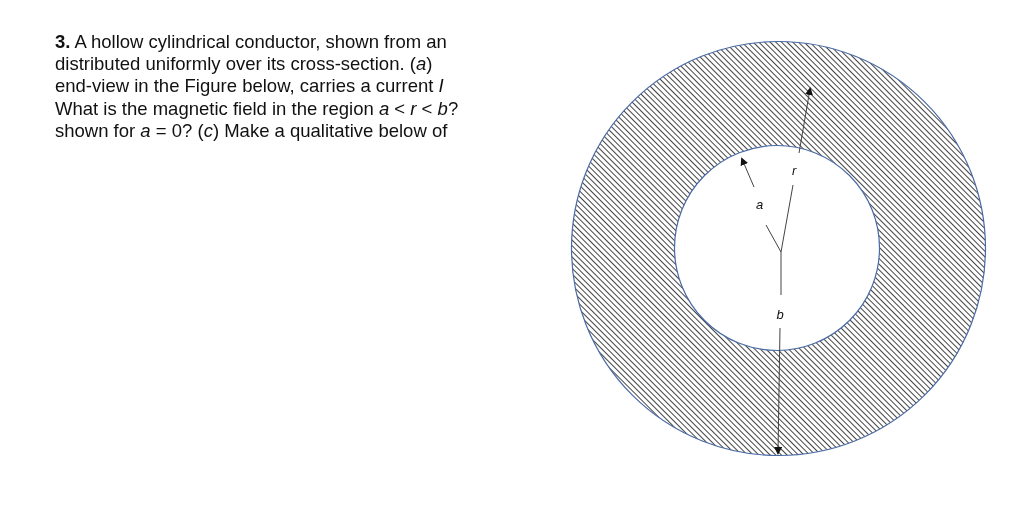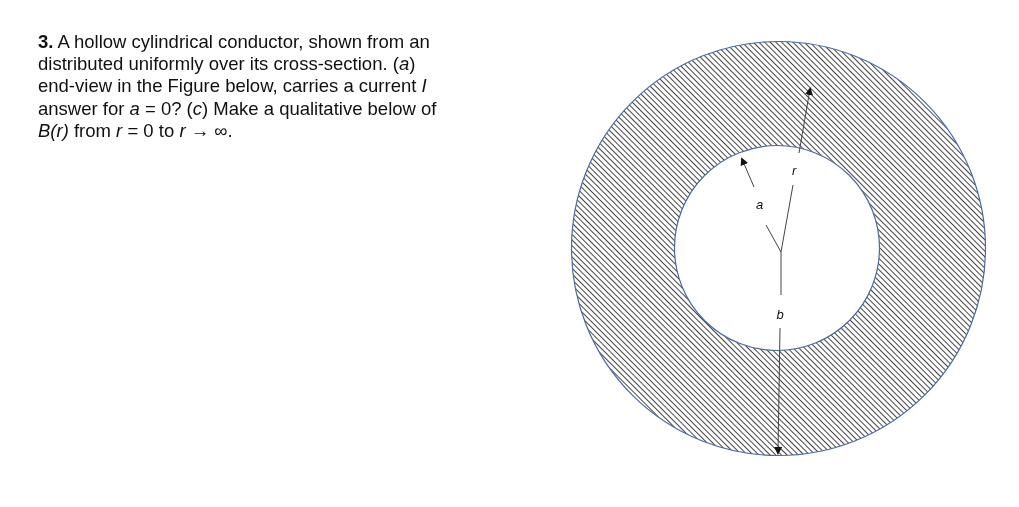--- a/index.html
+++ b/index.html
@@ -23,21 +23,21 @@
       height: 22px;
       font-size: 18.5px;
       line-height: 22px;
       color: #222;
       white-space: nowrap;
       overflow: hidden;
       letter-spacing: 0.3px;
     }
     .problem {
       position: absolute;
-      left: 38px;
+      left: 55px;
       top: 31px;
       width: 500px;
       font-size: 18.5px;
       line-height: 22.2px;
       color: #111;
     }
     .problem .line {
       display: block;
       white-space: nowrap;
     }
@@ -60,22 +60,22 @@
   </style>
 </head>
 <body>
 
 <div class="clipped-line"></div>
 
 <div class="problem">
   <span class="line"><b>3.</b><span> A hollow cylindrical conductor, shown from an</span></span>
   <span class="line"><span>distributed uniformly over its cross-section. (</span><i>a</i><span>)</span></span>
   <span class="line"><span>end-view in the Figure below, carries a current </span><i>I</i></span>
-  <span class="line"><span>answer for </span><i>a</i><span> = 0? (</span><i>c</i><span>) Make a qualitative below of</span></span>
-  <span class="line"><i>B(r)</i><span> from </span><i>r</i><span> = 0 to </span><i>r</i><span> → ∞.</span></span>
+  <span class="line"><span>What is the magnetic field in the region </span><i>a</i><span> &lt; </span><i>r</i><span> &lt; </span><i>b</i><span>?</span></span>
+  <span class="line"><span>shown for </span><i>a</i><span> = 0? (</span><i>c</i><span>) Make a qualitative below of</span></span>
 </div>
 
 <div class="figure">
   <svg width="450" height="445" viewBox="0 0 450 445" xmlns="http://www.w3.org/2000/svg">
     <defs>
       <pattern id="hatch" patternUnits="userSpaceOnUse" width="4" height="4" patternTransform="rotate(-45)">
         <rect width="4" height="4" fill="#ffffff"></rect>
         <line x1="0" y1="0" x2="0" y2="4" stroke="#3a3a3a" stroke-width="1.9"></line>
       </pattern>
       <marker id="arrowhead" markerWidth="8" markerHeight="8" refX="6" refY="4" orient="auto" markerUnits="userSpaceOnUse">

